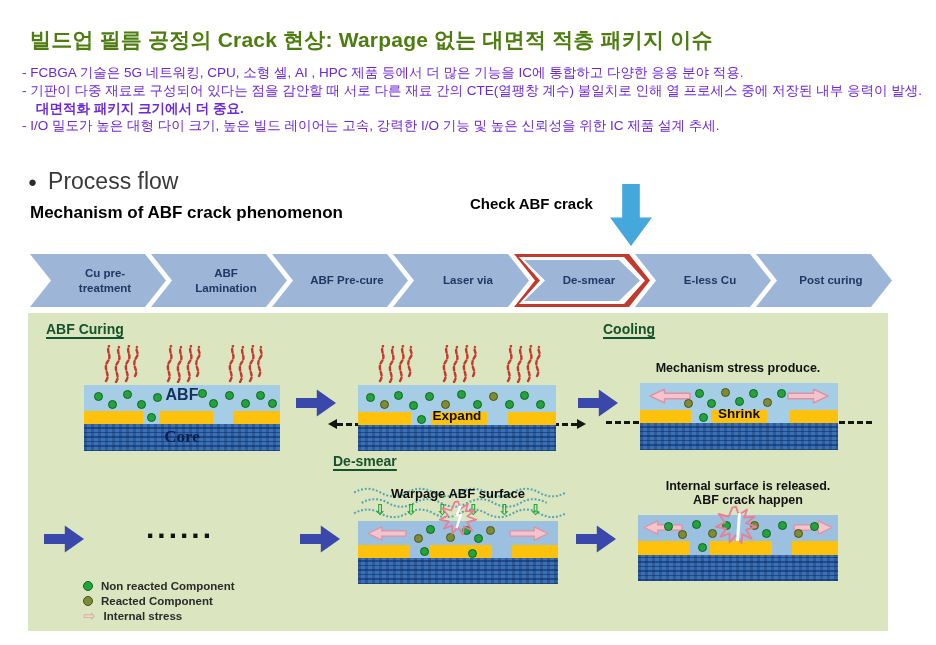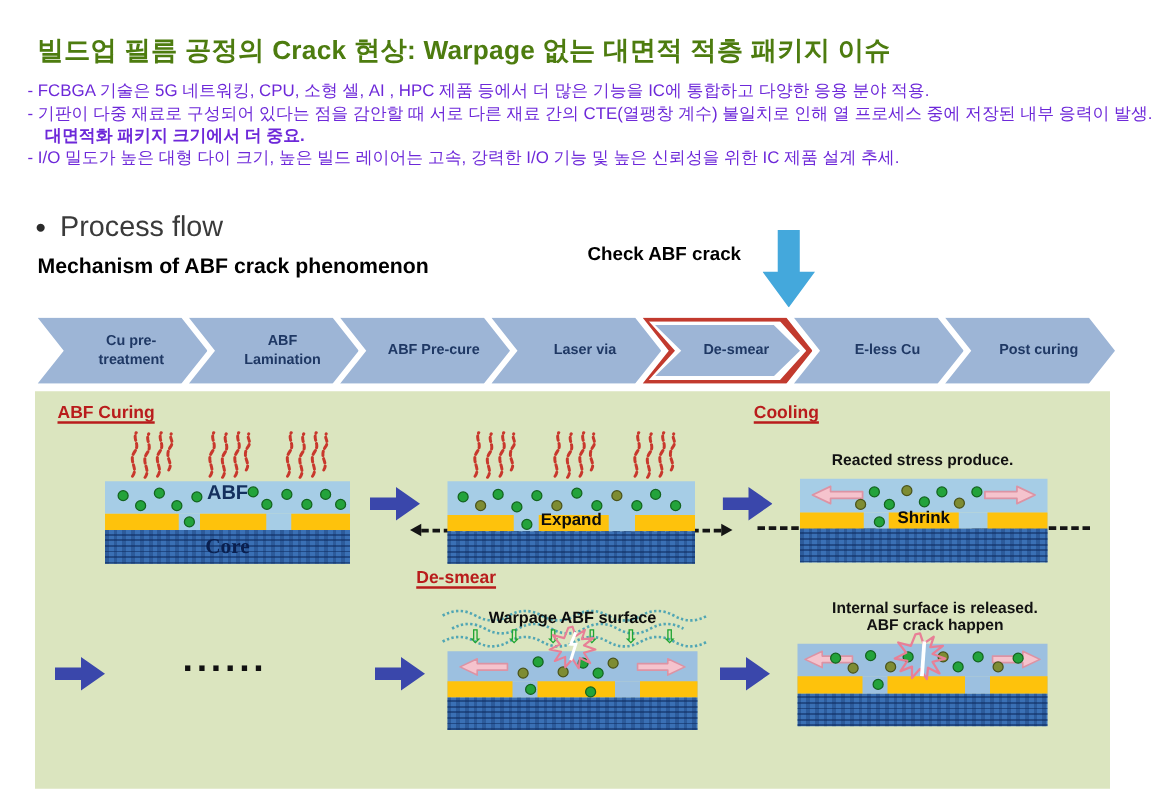--- a/index.html
+++ b/index.html
@@ -27,21 +27,21 @@
     clip-path:polygon(0 0,calc(100% - 21px) 0,100% 50%,calc(100% - 21px) 100%,0 100%,21px 50%);}
   .c-red{background:#c23a2e;}
   .c-white{inset:3px 5px;background:#fff;}
   .c-blue{inset:6px 10px;background:#9db5d6;}
   .c-label{position:absolute;inset:0;display:flex;align-items:center;justify-content:center;
     padding-left:14px;text-align:center;font-size:11.5px;font-weight:800;color:#1f3864;line-height:1.25;}
   .c-label span{width:86px;}
 
   
   .panel{left:28px;top:313px;width:860px;height:318px;background:#dbe5bf;}
-  .dg-title{position:absolute;font-size:14px;font-weight:800;color:#b91c1c;
+  .dg-title{position:absolute;font-size:14px;font-weight:800;color:#14532d;
     text-decoration:underline;text-decoration-thickness:2px;text-underline-offset:3px;}
   .diagram{position:absolute;}
   .abf{position:absolute;left:0;right:0;background:#a6cde6;}
   .abfB{background:#9cc0e0;}
   .padrow{position:absolute;left:0;right:0;background:#a6cde6;z-index:2;}
   .padrow.b{background:#9cc0e0;}
   .pad{position:absolute;top:0;bottom:0;background:#fec20c;}
   .core{position:absolute;left:0;right:0;background:#3a70b5;z-index:2;
     background-image:repeating-linear-gradient(0deg,rgba(13,42,94,.55) 0 1.5px,transparent 1.5px 4.5px),
                      repeating-linear-gradient(90deg,rgba(13,42,94,.30) 0 3px,transparent 3px 7px);font-family:Liberation Serif, serif;}
@@ -249,21 +249,21 @@
       <div class="padrow" style="top:67px;height:13px">
         <span class="pad" style="left:0;width:27%"></span>
         <span class="pad" style="left:37%;width:28%"></span>
         <span class="pad" style="left:76%;width:24%"></span>
       </div>
       <div class="core" style="top:80px;height:26px"></div>
     </div>
 
     <div class="barrow" style="left:550px;top:76px"></div>
 
-    <div class="note" style="left:600px;top:48px;width:220px">Reacted stress produce.</div>
+    <div class="note" style="left:600px;top:48px;width:220px">Mechanism stress produce.</div>
 
     <div class="diagram" style="left:612px;top:70px;width:198px;height:80px">
       <div class="abf" style="top:0;height:27px">
         <svg class="sarrow flip" style="left:2px;top:4px;width:56px;height:18px">
             <use href="#sarrow"></use>
           </svg>
         <svg class="sarrow" style="right:2px;top:4px;width:56px;height:18px">
             <use href="#sarrow"></use>
           </svg>
         <i class="dot o" style="left:22%;top:60%"></i>
@@ -372,15 +372,29 @@
       <div class="crackline" style="left:49.5%;top:-2px;height:28px"></div>
       <i class="dot" style="left:30%;top:28px"></i>
       <div class="padrow b" style="top:26px;height:14px">
         <span class="pad" style="left:0;width:26%"></span>
         <span class="pad" style="left:36%;width:31%"></span>
         <span class="pad" style="left:77%;width:23%"></span>
       </div>
       <div class="core" style="top:40px;height:26px"></div>
     </div>
 
+    <div class="legend">
+      <div class="lg-row">
+        <span class="lg-dot"></span>
+        <span class="lg-text">Non reacted Component</span>
+      </div>
+      <div class="lg-row">
+        <span class="lg-dot o"></span>
+        <span class="lg-text">Reacted Component</span>
+      </div>
+      <div class="lg-row">
+        <span class="lg-arrow">⇨</span>
+        <span class="lg-text">Internal stress</span>
+      </div>
+    </div>
 
   </div>
 </div>
 
 </body></html>

